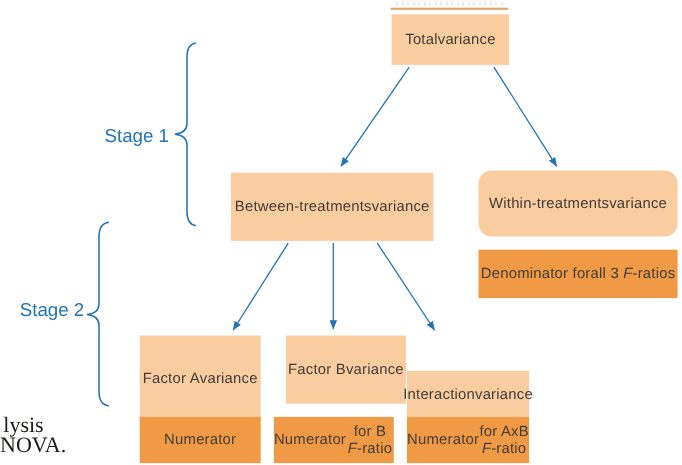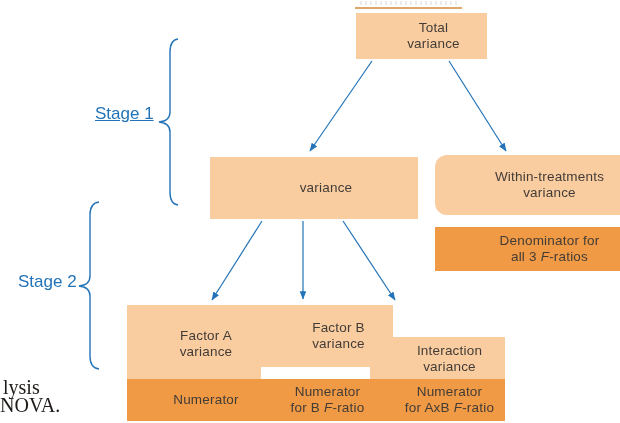--- a/index.html
+++ b/index.html
@@ -1,23 +1,23 @@
 <!DOCTYPE html>
 <html><head>
 <meta charset="utf-8">
 <style>
   html,body{margin:0;padding:0;background:#fff;}
   #stage{
     position:relative;width:620px;height:423px;background:#ffffff;
     font-family:"Liberation Sans", sans-serif;overflow:hidden;
   }
   .box{
-    position:absolute;display:flex;flex-direction:column;align-items:center;
+    position:absolute;display:flex;flex-direction:row;align-items:center;
     justify-content:center;text-align:center;color:#423C37;
-    font-size:13.5px;line-height:16.5px;letter-spacing:.2px;padding-left:24px;
+    font-size:13.5px;line-height:16.5px;letter-spacing:.2px;
   }
   .light{background:#FACDA1;}
   .dark{background:#F09A45;margin-top:12px;}
   .stage-label{
     position:absolute;color:#2273B8;font-size:17px;line-height:19px;
     white-space:nowrap;
   }
   .fi{font-style:italic;}
   svg.overlay{position:absolute;left:0;top:0;pointer-events:none;}
   .caption{
@@ -59,29 +59,30 @@
 
     <line x1="449" y1="61" x2="506" y2="151" stroke="#2273B8" stroke-width="1.2" marker-end="url(#arrow)"></line>
 
     <line x1="262" y1="221" x2="212" y2="300" stroke="#2273B8" stroke-width="1.2" marker-end="url(#arrow)"></line>
 
     <line x1="303" y1="221" x2="303" y2="299" stroke="#2273B8" stroke-width="1.2" marker-end="url(#arrow)"></line>
 
     <line x1="343" y1="221" x2="395" y2="300" stroke="#2273B8" stroke-width="1.2" marker-end="url(#arrow)"></line>
   </svg>
 
-  <div class="stage-label" style="left:95px;top:104px;text-decoration:underline;">Stage 1</div>
+  <div class="stage-label" style="left:95px;top:114px;">Stage 1</div>
   <div class="stage-label" style="left:18px;top:272px;">Stage 2</div>
 
   <div class="box light" style="left:356px;top:13px;width:107px;height:46px;">
     <div>Total</div>
     <div>variance</div>
   </div>
 
   <div class="box light" style="left:210px;top:157px;width:184px;height:62px;">
+    <div>Between-treatments</div>
     <div>variance</div>
   </div>
 
   <div class="box light" style="left:435px;top:155px;width:181px;height:60px;border-radius:12px;">
     <div>Within-treatments</div>
     <div>variance</div>
   </div>
   <div class="box dark" style="left:435px;top:215px;width:181px;height:44px;">
     <div>Denominator for</div>
     <div><span>all 3 </span><span class="fi">F</span><span>-ratios</span></div>

